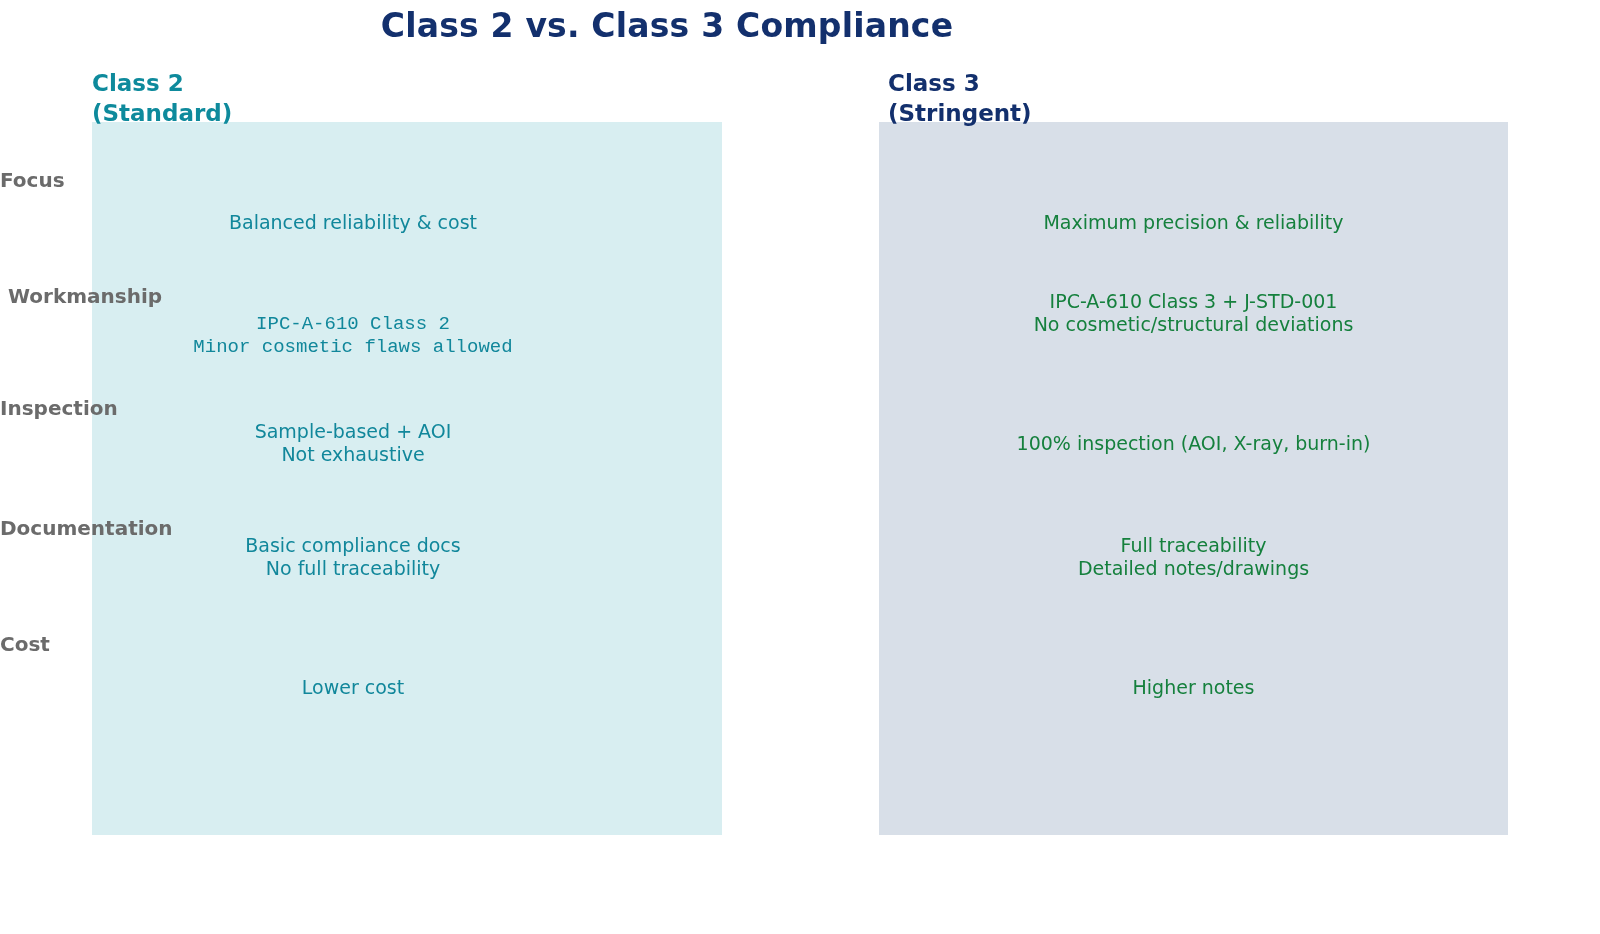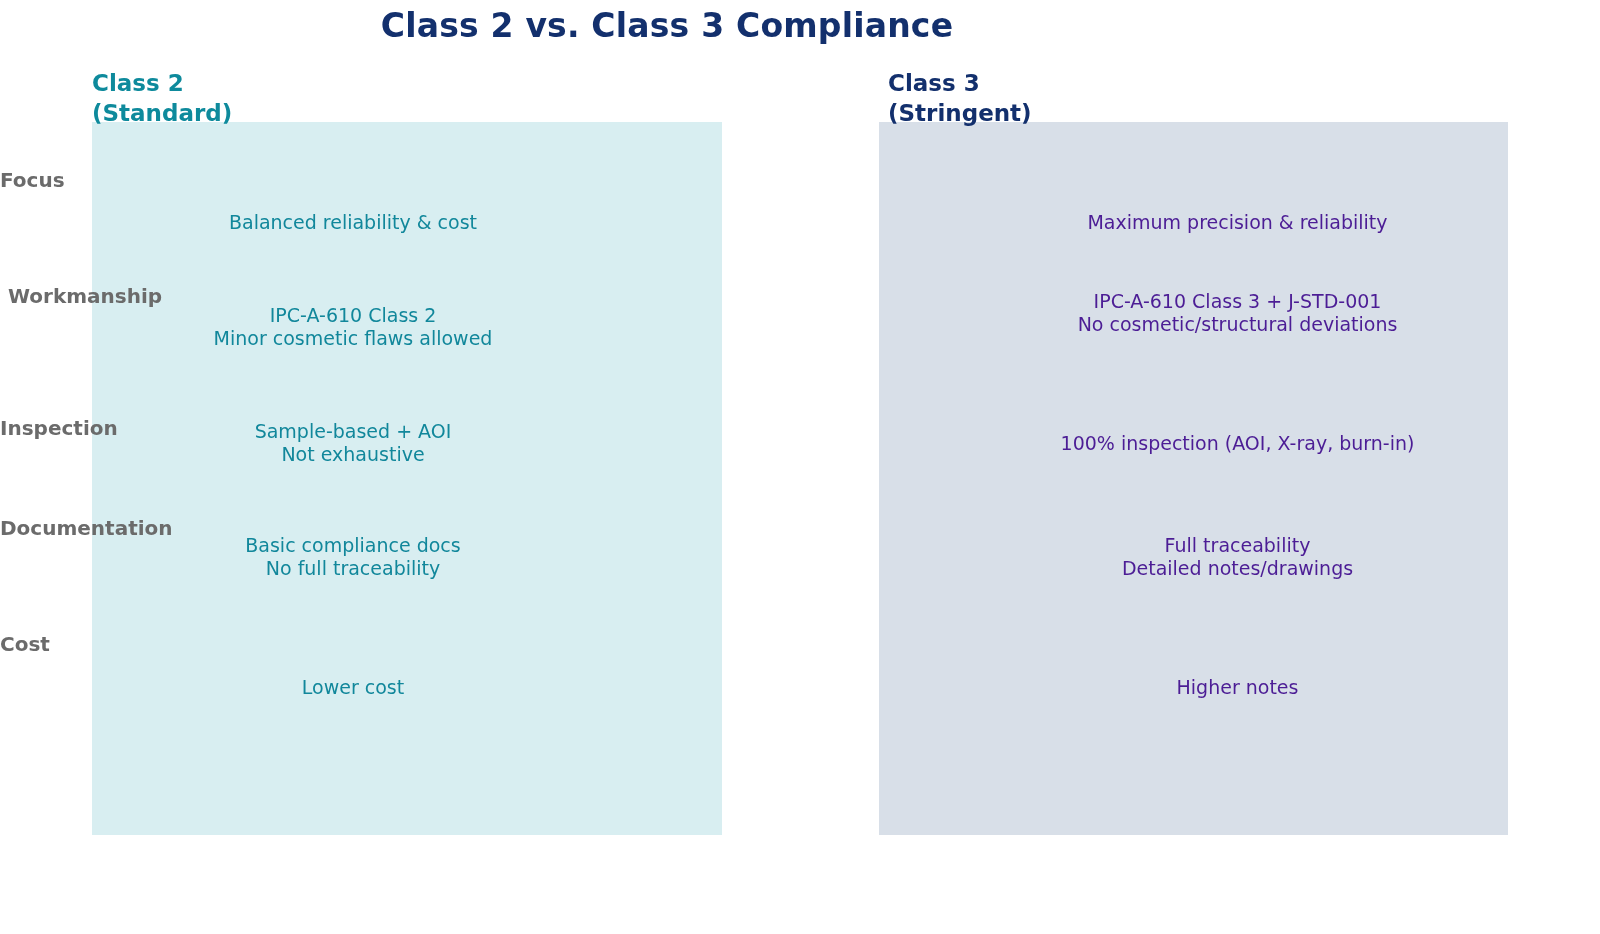--- a/index.html
+++ b/index.html
@@ -97,22 +97,21 @@
     transform: translateY(-50%);
   }
   .cell-left {
     left: 92px;
     width: 522px;
     color: #11879b;
   }
   .cell-right {
     left: 879px;
     width: 629px;
-    color: #4c1d95;
-    padding-left: 44px;
+    color: #15803d;
   }
 </style>
 </head>
 <body>
 
 <div id="panel-class2" class="panel"></div>
 <div id="panel-class3" class="panel"></div>
 <div id="center-gutter"></div>
 
 <div id="chart-title">Class 2 vs. Class 3 Compliance</div>
@@ -120,25 +119,25 @@
 <div id="header-class2" class="col-header">Class 2
 (Standard)</div>
 <div id="header-class3" class="col-header">Class 3
 (Stringent)</div>
 
 <div id="rows-container">
     <div class="category-label" style="top: 180px;">Focus</div>
     <div class="cell cell-left" style="top: 222px;">Balanced reliability &amp; cost</div>
     <div class="cell cell-right" style="top: 222px;">Maximum precision &amp; reliability</div>
     <div class="category-label" style="top: 296px; margin-left: 8px;">Workmanship</div>
-    <div class="cell cell-left" style="top: 327px;">IPC-A-610 Class 2
+    <div class="cell cell-left" style="top: 336px; font-family: Liberation Mono, monospace;">IPC-A-610 Class 2
 Minor cosmetic flaws allowed</div>
     <div class="cell cell-right" style="top: 313px;">IPC-A-610 Class 3 + J-STD-001
 No cosmetic/structural deviations</div>
-    <div class="category-label" style="top: 428px;">Inspection</div>
+    <div class="category-label" style="top: 408px;">Inspection</div>
     <div class="cell cell-left" style="top: 443px;">Sample-based + AOI
 Not exhaustive</div>
     <div class="cell cell-right" style="top: 443px;">100% inspection (AOI, X-ray, burn-in)</div>
     <div class="category-label" style="top: 528px;">Documentation</div>
     <div class="cell cell-left" style="top: 557px;">Basic compliance docs
 No full traceability</div>
     <div class="cell cell-right" style="top: 557px;">Full traceability
 Detailed notes/drawings</div>
     <div class="category-label" style="top: 644px;">Cost</div>
     <div class="cell cell-left" style="top: 687px;">Lower cost</div>

